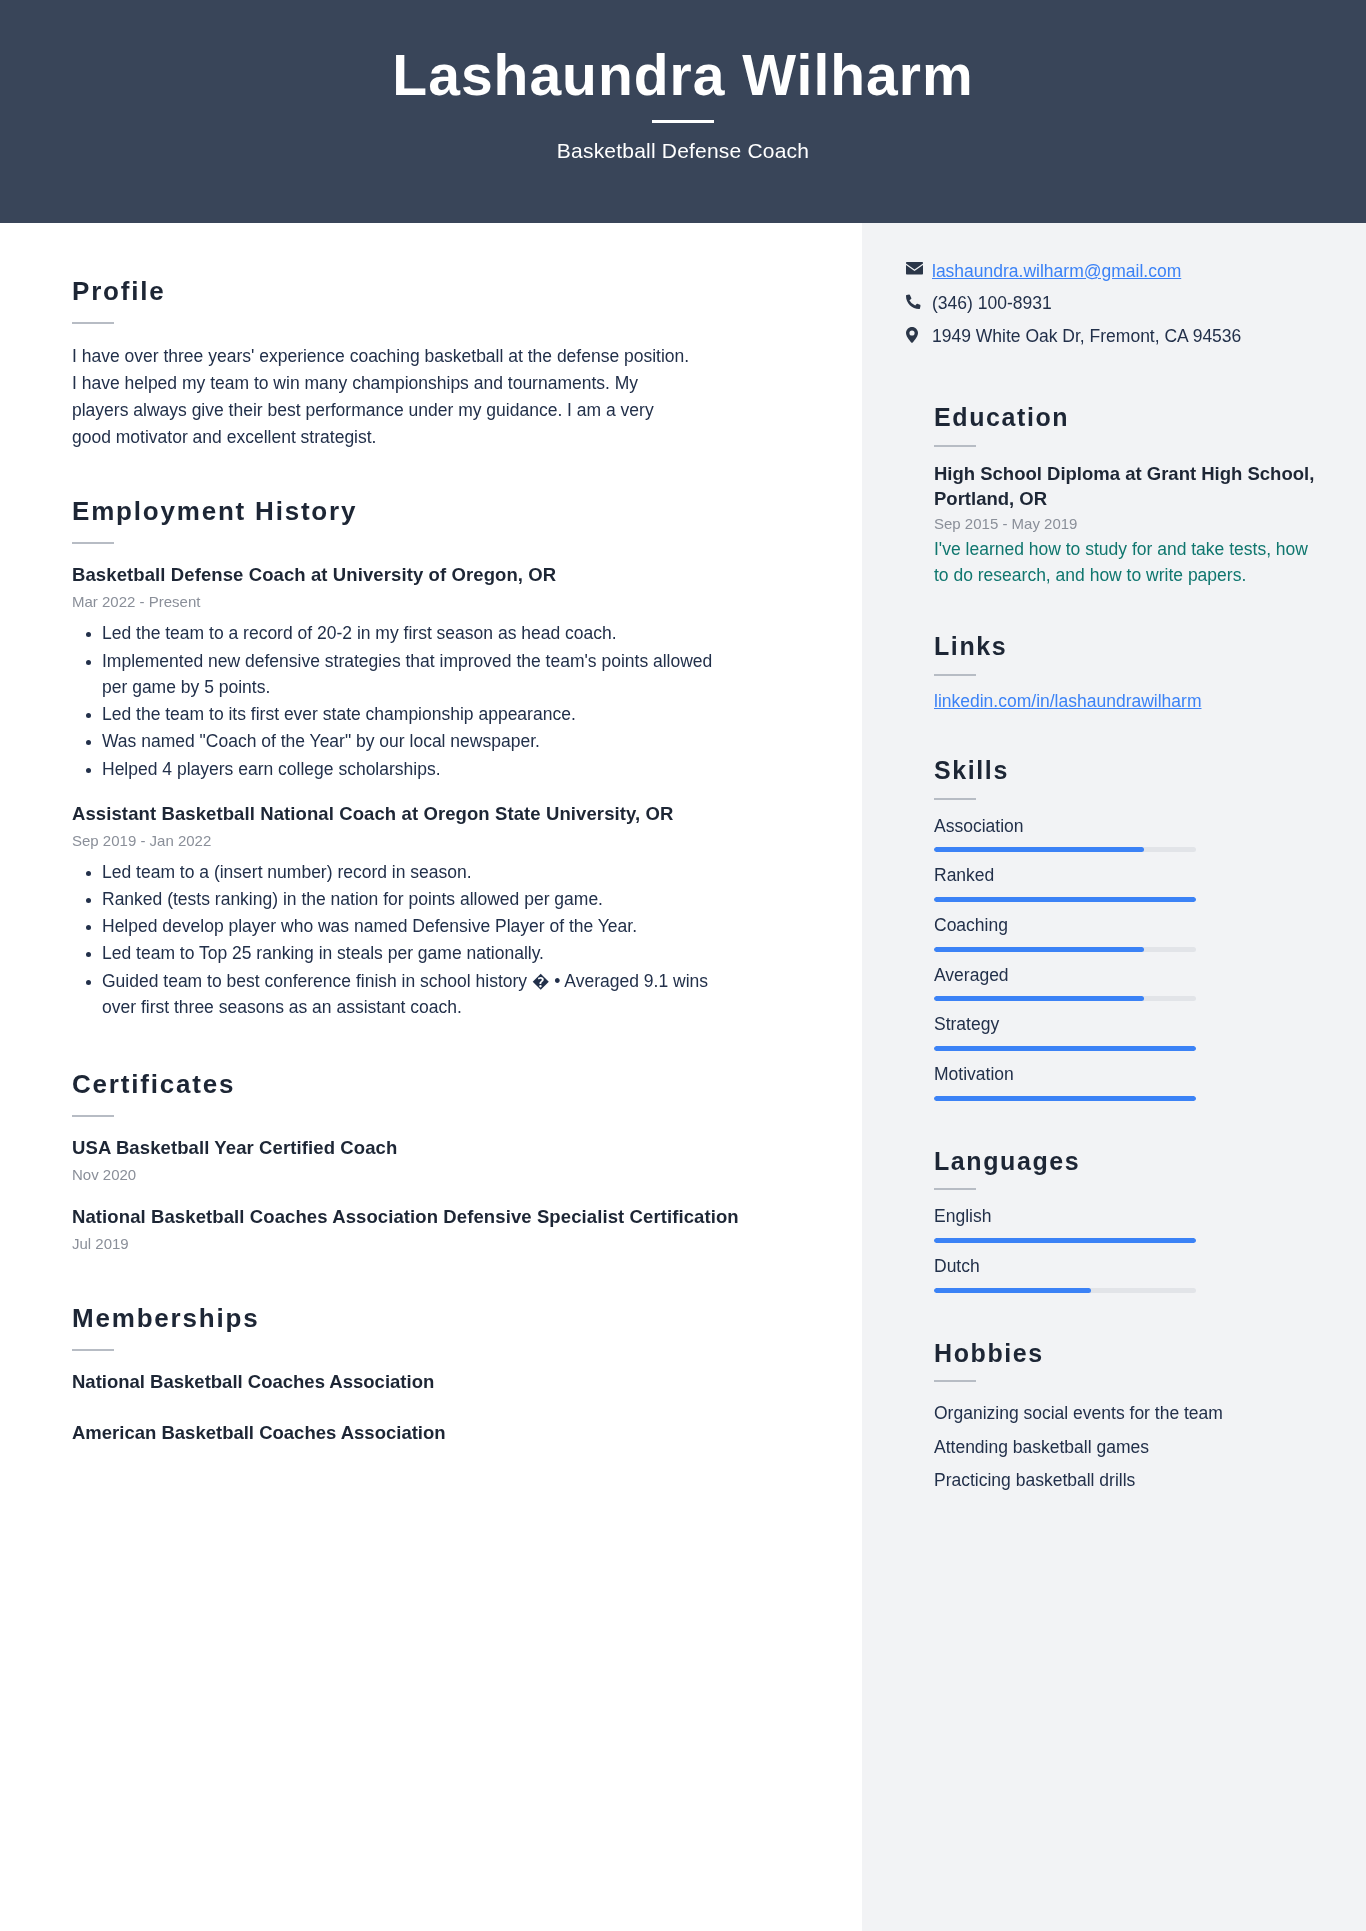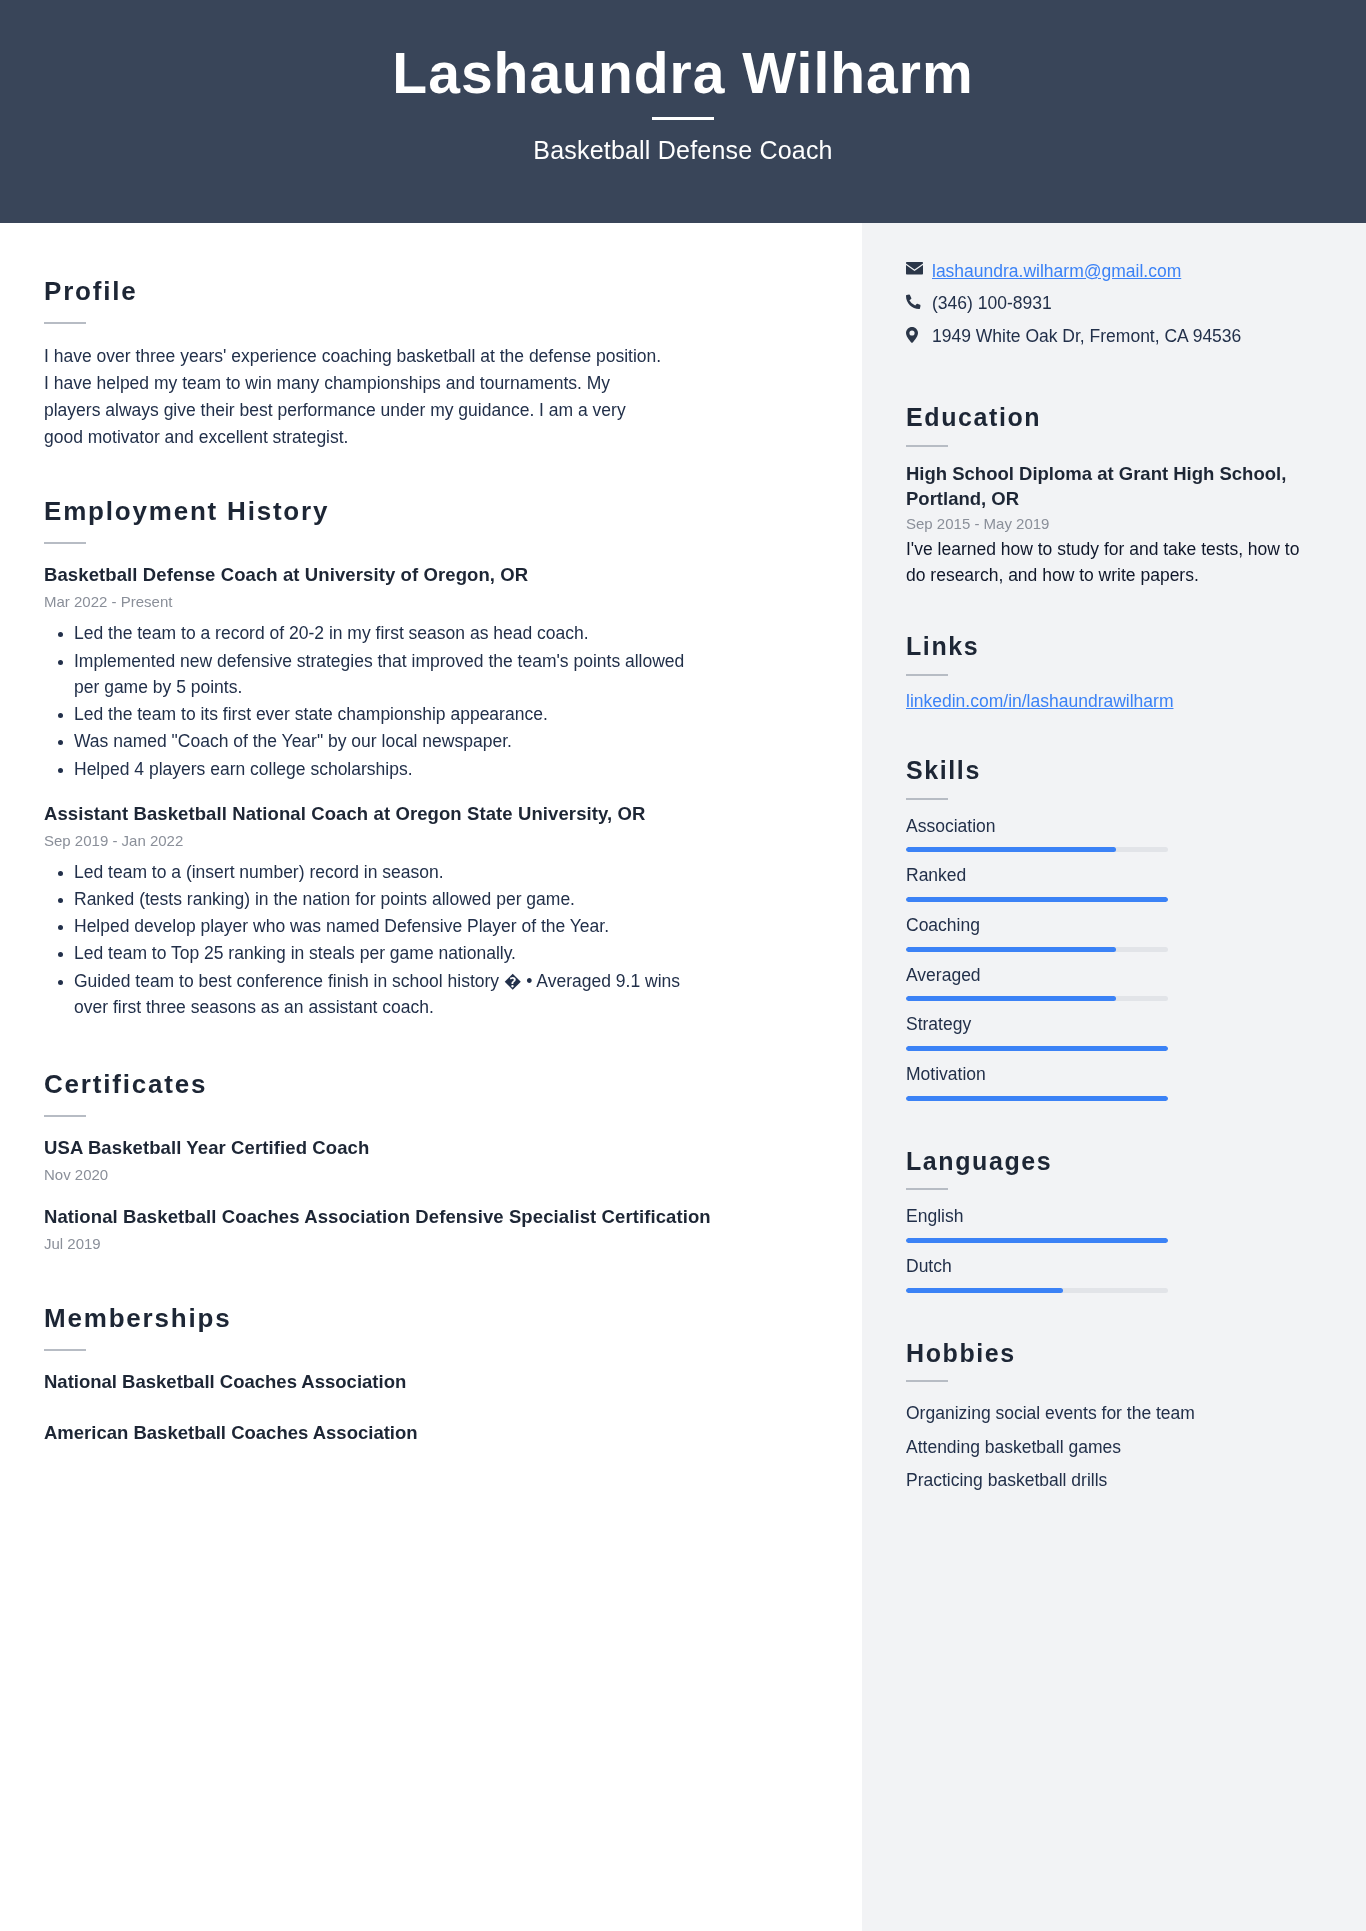--- a/index.html
+++ b/index.html
@@ -29,33 +29,33 @@
     letter-spacing:1px;
     line-height:1.05;
     text-align:center;
   }
   .name-rule {
     width:62px; height:3px; background:#ffffff;
     margin:14px 0 16px 0;
   }
   .job-title {
     color:#ffffff;
-    font-size:25px;
+    font-size:21px;
     font-weight:400;
     letter-spacing:.2px;
     text-align:center;
   }
 
   
   .body { display:flex; align-items:stretch; min-height:1708px; }
   .col-left { width:862px; background:#ffffff; padding:54px 44px 40px 44px; }
   .col-right { width:504px; background:#f2f3f5; padding:36px 48px 40px 44px; }
 
   
-  .sec { margin-bottom:4px; }
+  .sec { margin-bottom:4px;margin-left:28px; }
   .sec-title {
     font-size:26px;
     font-weight:700;
     letter-spacing:1.8px;
     color:#1d2635;
     line-height:1.15;
   }
   .sec-rule { width:42px; height:2px; background:#b7bcc4; margin:15px 0 19px 0; }
 
   .col-right .sec-title { font-size:25px; letter-spacing:1.6px; }
@@ -140,21 +140,21 @@
   .edu-title {
     font-size:18.5px;
     font-weight:700;
     color:#1d2635;
     line-height:1.35;
   }
   .edu-date { font-size:15px; color:#8a8f99; margin-top:3px; }
   .edu-desc {
     font-size:17.5px;
     line-height:1.5;
-    color:#0f172a;
+    color:#0f766e;
     margin-top:4px;
   }
   .links-block { margin-bottom:44px; }
 
   
   .bar-item { margin-bottom:12px; }
   .bar-label {
     font-size:17.5px;
     color:#22304a;
     line-height:1.35;

